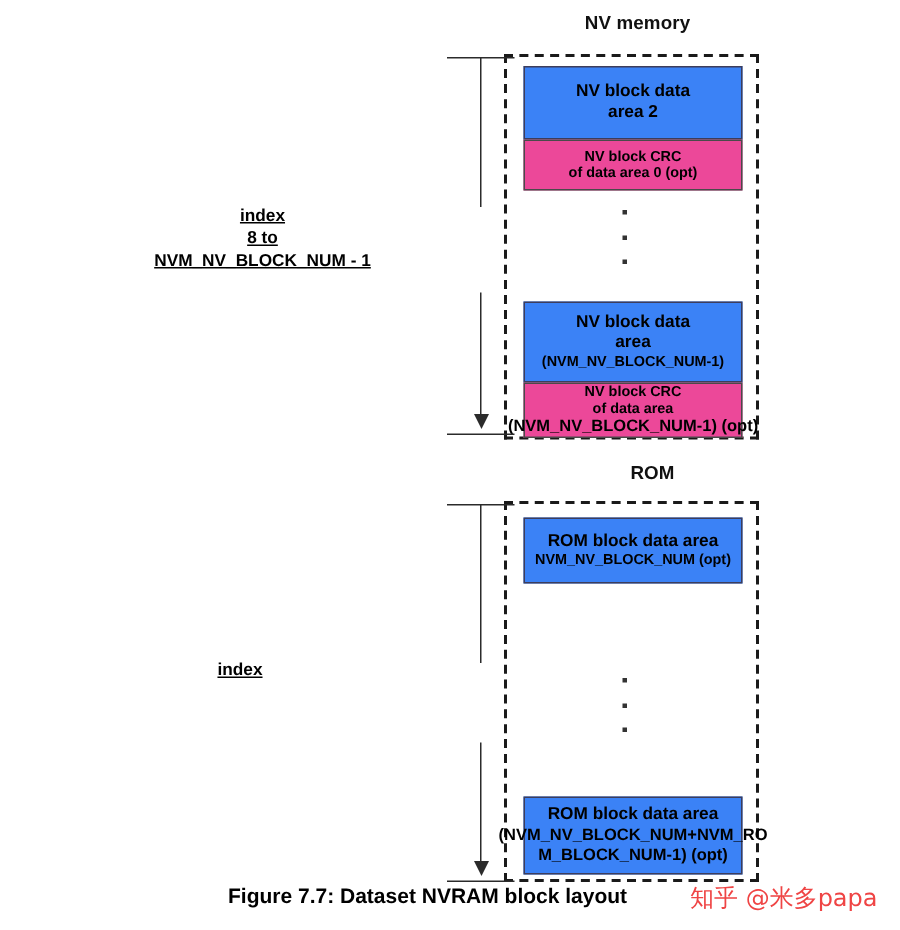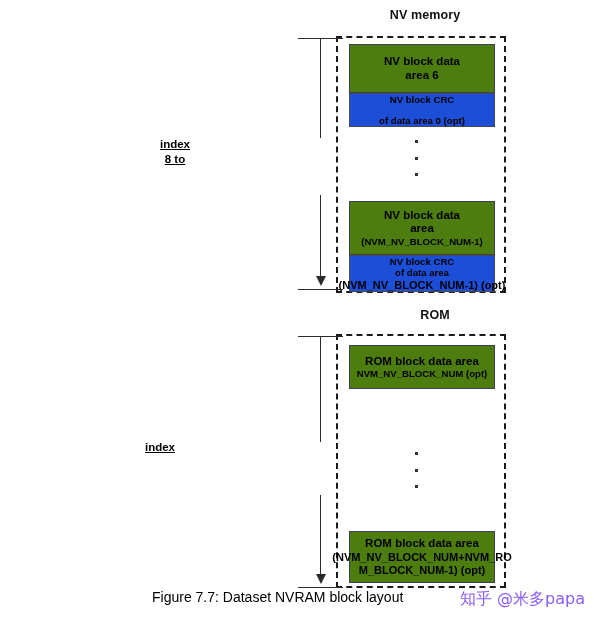--- a/index.html
+++ b/index.html
@@ -48,26 +48,25 @@
     box-sizing: border-box;
     border: 1.5px solid #3d3d5c;
     display: flex;
     flex-direction: column;
     align-items: center;
     justify-content: center;
     text-align: center;
     line-height: 1.18;
   }
   .block.data {
-    background: #4d7c0f;
+    background: #3b82f6;
   }
   .block.crc {
-    background: #1d4ed8;
+    background: #ec4899;
     border-color: #4a4a4a;
-    justify-content: space-between;
   }
   .block .ttl {
     font-size: 11.5px;
     font-weight: bold;
     color: #000000;
     white-space: nowrap;
   }
   .block .ttl2 {
     font-size: 11.5px;
     font-weight: bold;
@@ -130,46 +129,46 @@
     color: #000000;
     line-height: 1.32;
     white-space: nowrap;
   }
   .index-label div { white-space: nowrap; text-decoration: underline; }
 
   
   .caption {
     position: absolute;
     font-size: 14px;
-    font-weight: normal;
+    font-weight: bold;
     color: #000000;
     white-space: nowrap;
   }
 
   
   .watermark {
     position: absolute;
     font-size: 16px;
-    color: #8b5cf6;
+    color: #ef4444;
     white-space: nowrap;
     font-family: "DejaVu Sans", sans-serif;
   }
 </style>
 </head>
 <body>
 
 <div class="canvas">
 
   <div class="section-title" style="left:360px; top:8px; width:130px;">NV memory</div>
 
   <div class="dashed-region" style="left:336px; top:36px; width:170px; height:257px;"></div>
 
   <div class="block data" style="left:349px; top:44px; width:146px; height:49px;">
     <div class="ttl">NV block data</div>
-    <div class="ttl2">area 6</div>
+    <div class="ttl2">area 2</div>
   </div>
 
   <div class="block crc" style="left:349px; top:93px; width:146px; height:34px;">
     <div class="sub">NV block CRC</div>
     <div class="sub">of  data area 0 (opt)</div>
   </div>
 
   <div class="vdots" style="left:414px; top:140px; width:4px; height:36px;">
     <span></span>
     <span></span>
@@ -190,20 +189,21 @@
 
   <div class="bracket-line-h" style="left:298px; top:38px; width:45px;"></div>
   <div class="bracket-line-v" style="left:320px; top:38px; height:100px;"></div>
   <div class="bracket-line-v" style="left:320px; top:195px; height:84px;"></div>
   <div class="arrow-head" style="left:316px; top:276px;"></div>
   <div class="bracket-line-h" style="left:298px; top:289px; width:45px;"></div>
 
   <div class="index-label" style="left:30px; top:137px; width:290px;">
     <div>index</div>
     <div>8 to</div>
+    <div>NVM_NV_BLOCK_NUM - 1</div>
   </div>
 
   <div class="section-title" style="left:390px; top:308px; width:90px;">ROM</div>
 
   <div class="dashed-region" style="left:336px; top:334px; width:170px; height:254px;"></div>
 
   <div class="block data" style="left:349px; top:345px; width:146px; height:44px;">
     <div class="ttl">ROM block data area</div>
     <div class="sub">NVM_NV_BLOCK_NUM (opt)</div>
   </div>

